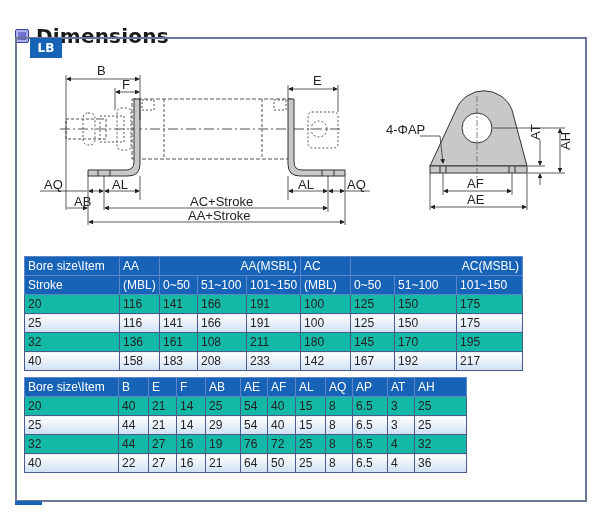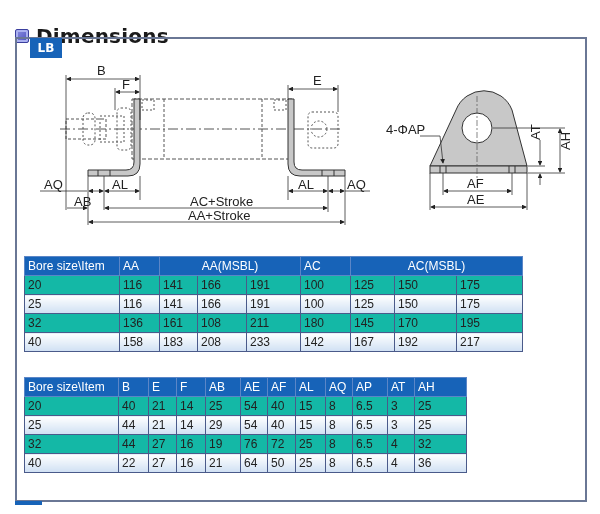--- a/index.html
+++ b/index.html
@@ -11,21 +11,21 @@
   .badge{position:absolute;left:30px;top:38px;width:32px;height:20px;background:#1763b8;color:#fff;font-weight:bold;font-size:12px;display:flex;align-items:center;justify-content:center;font-family:"DejaVu Sans",sans-serif;}
   .bottom-tab{position:absolute;left:15px;top:501px;width:27px;height:4px;background:#1763b8;}
   .drawing{position:absolute;left:0;top:0;}
   table{border-collapse:collapse;position:absolute;font-size:12px;font-family:"Liberation Sans",sans-serif;}
   td,th{border:1px solid #4a5a8a;padding:0 3px;height:18px;text-align:left;font-weight:normal;white-space:nowrap;line-height:18px;}
   th{background:#1763b8;color:#ffffff;border-color:#5b86c7;}
   tr.r-white td{background:#14b8a6;}
   tr.r-blue td{background:linear-gradient(#ffffff,#cfe0f3);}
   #t1{left:24px;top:256px;}
   #t2{left:24px;top:377px;}
-  .c{text-align:center;}
+  .c{text-align:right;}
 </style>
 </head>
 <body>
 
 <div class="title-row">
   <div class="title-icon"></div>
   <div class="title-text">Dimensions</div>
 </div>
 
 <div class="frame"></div>
@@ -159,20 +159,31 @@
       <col style="width:66px">
   </colgroup>
   <tbody>
       <tr>
     <th>Bore size\Item</th>
     <th>AA</th>
     <th colspan="3" class="c">AA(MSBL)</th>
     <th>AC</th>
     <th colspan="3" class="c">AC(MSBL)</th>
   </tr>
+  <tr>
+    <th>Stroke</th>
+    <th>(MBL)</th>
+    <th>0~50</th>
+    <th>51~100</th>
+    <th>101~150</th>
+    <th>(MBL)</th>
+    <th>0~50</th>
+    <th>51~100</th>
+    <th>101~150</th>
+  </tr>
   <tr class="r-white">
     <td>20</td>
         <td>116</td>
         <td>141</td>
         <td>166</td>
         <td>191</td>
         <td>100</td>
         <td>125</td>
         <td>150</td>
         <td>175</td>

